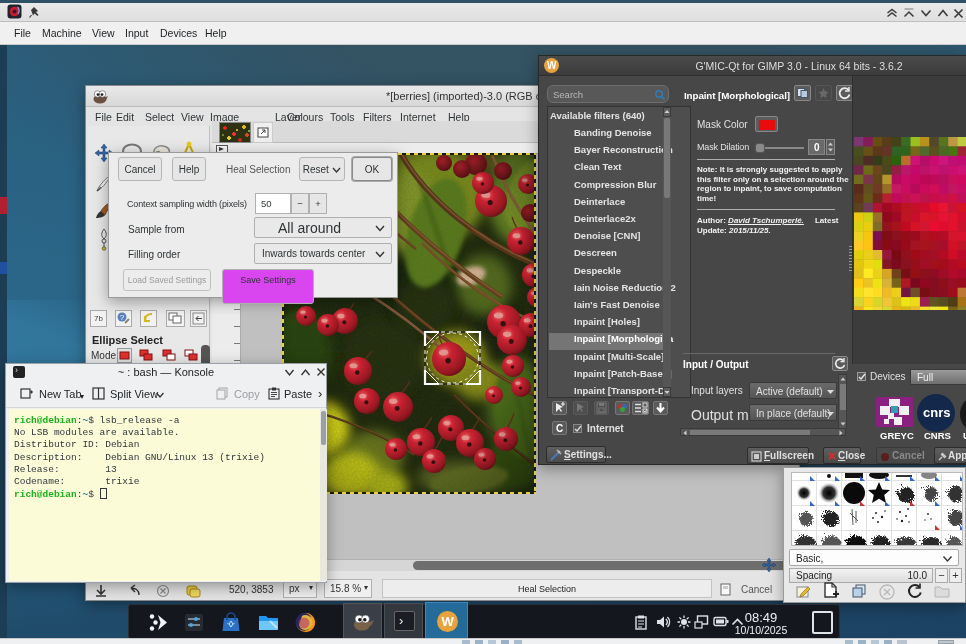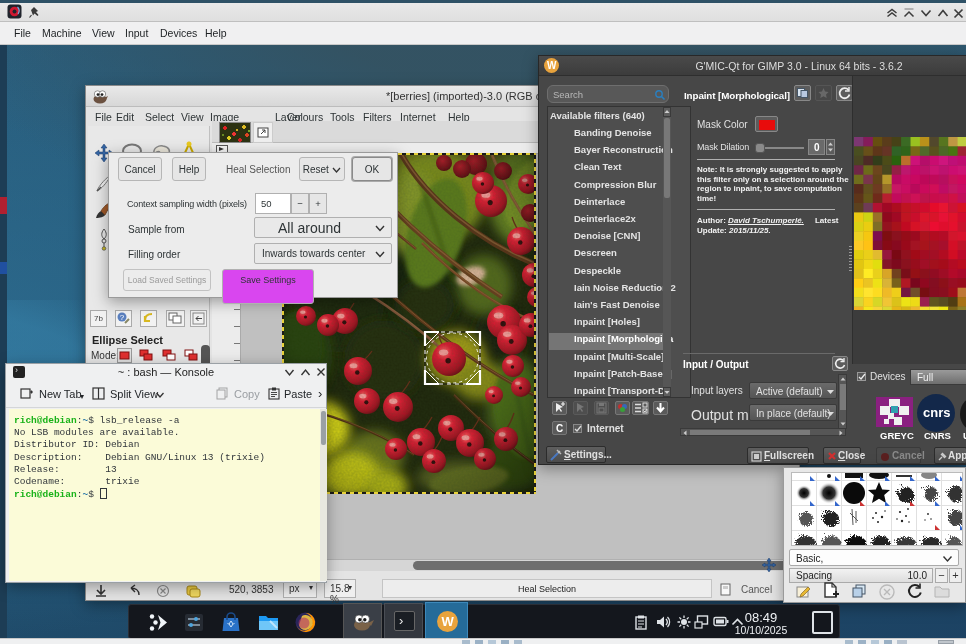--- a/index.html
+++ b/index.html
@@ -393,21 +393,21 @@
       </svg>
     <svg class="abs" style="left:100px;top:7px" width="15" height="15" viewBox="0 0 15 15">
         <rect x="1" y="3" width="10" height="9" rx="2" fill="#e8c840" stroke="#a88818"></rect>
         <rect x="4" y="6" width="10" height="8" rx="2" fill="#f0d860" stroke="#a88818"></rect>
       </svg>
     <span class="abs" style="left:143px;top:8px;">520, 3853</span>
     <div class="abs" style="left:197px;top:3px;width:34px;height:19px;border:1px solid #b0b0b0;background:#efefef;">
         <span style="position:absolute;left:5px;top:3px;">px</span>
         <span style="position:absolute;right:3px;top:3px;font-size:8px;">▾</span>
       </div>
-    <div class="abs" style="left:238px;top:3px;width:32px;height:19px;border:1px solid #b0b0b0;background:#efefef;">
+    <div class="abs" style="left:238px;top:3px;width:48px;height:19px;border:1px solid #b0b0b0;background:#efefef;">
         <span style="position:absolute;left:5px;top:3px;">15.8 %</span>
         <span style="position:absolute;right:3px;top:3px;font-size:8px;">▾</span>
       </div>
     <div class="abs" style="left:296px;top:3px;width:330px;height:19px;border:1px solid #c4c4c4;background:#ededed;text-align:center;line-height:19px;font-size:9px;color:#222;">Heal Selection</div>
     <svg class="abs" style="left:633px;top:6px" width="13" height="15" viewBox="0 0 13 15">
         <rect x="2" y="2" width="9" height="11" fill="#f8f8f8" stroke="#666"></rect>
         <rect x="4" y="4" width="5" height="3" fill="#ccc"></rect>
       </svg>
     <span class="abs" style="left:655px;top:8px;color:#555;">Cancel</span>
   </div>

